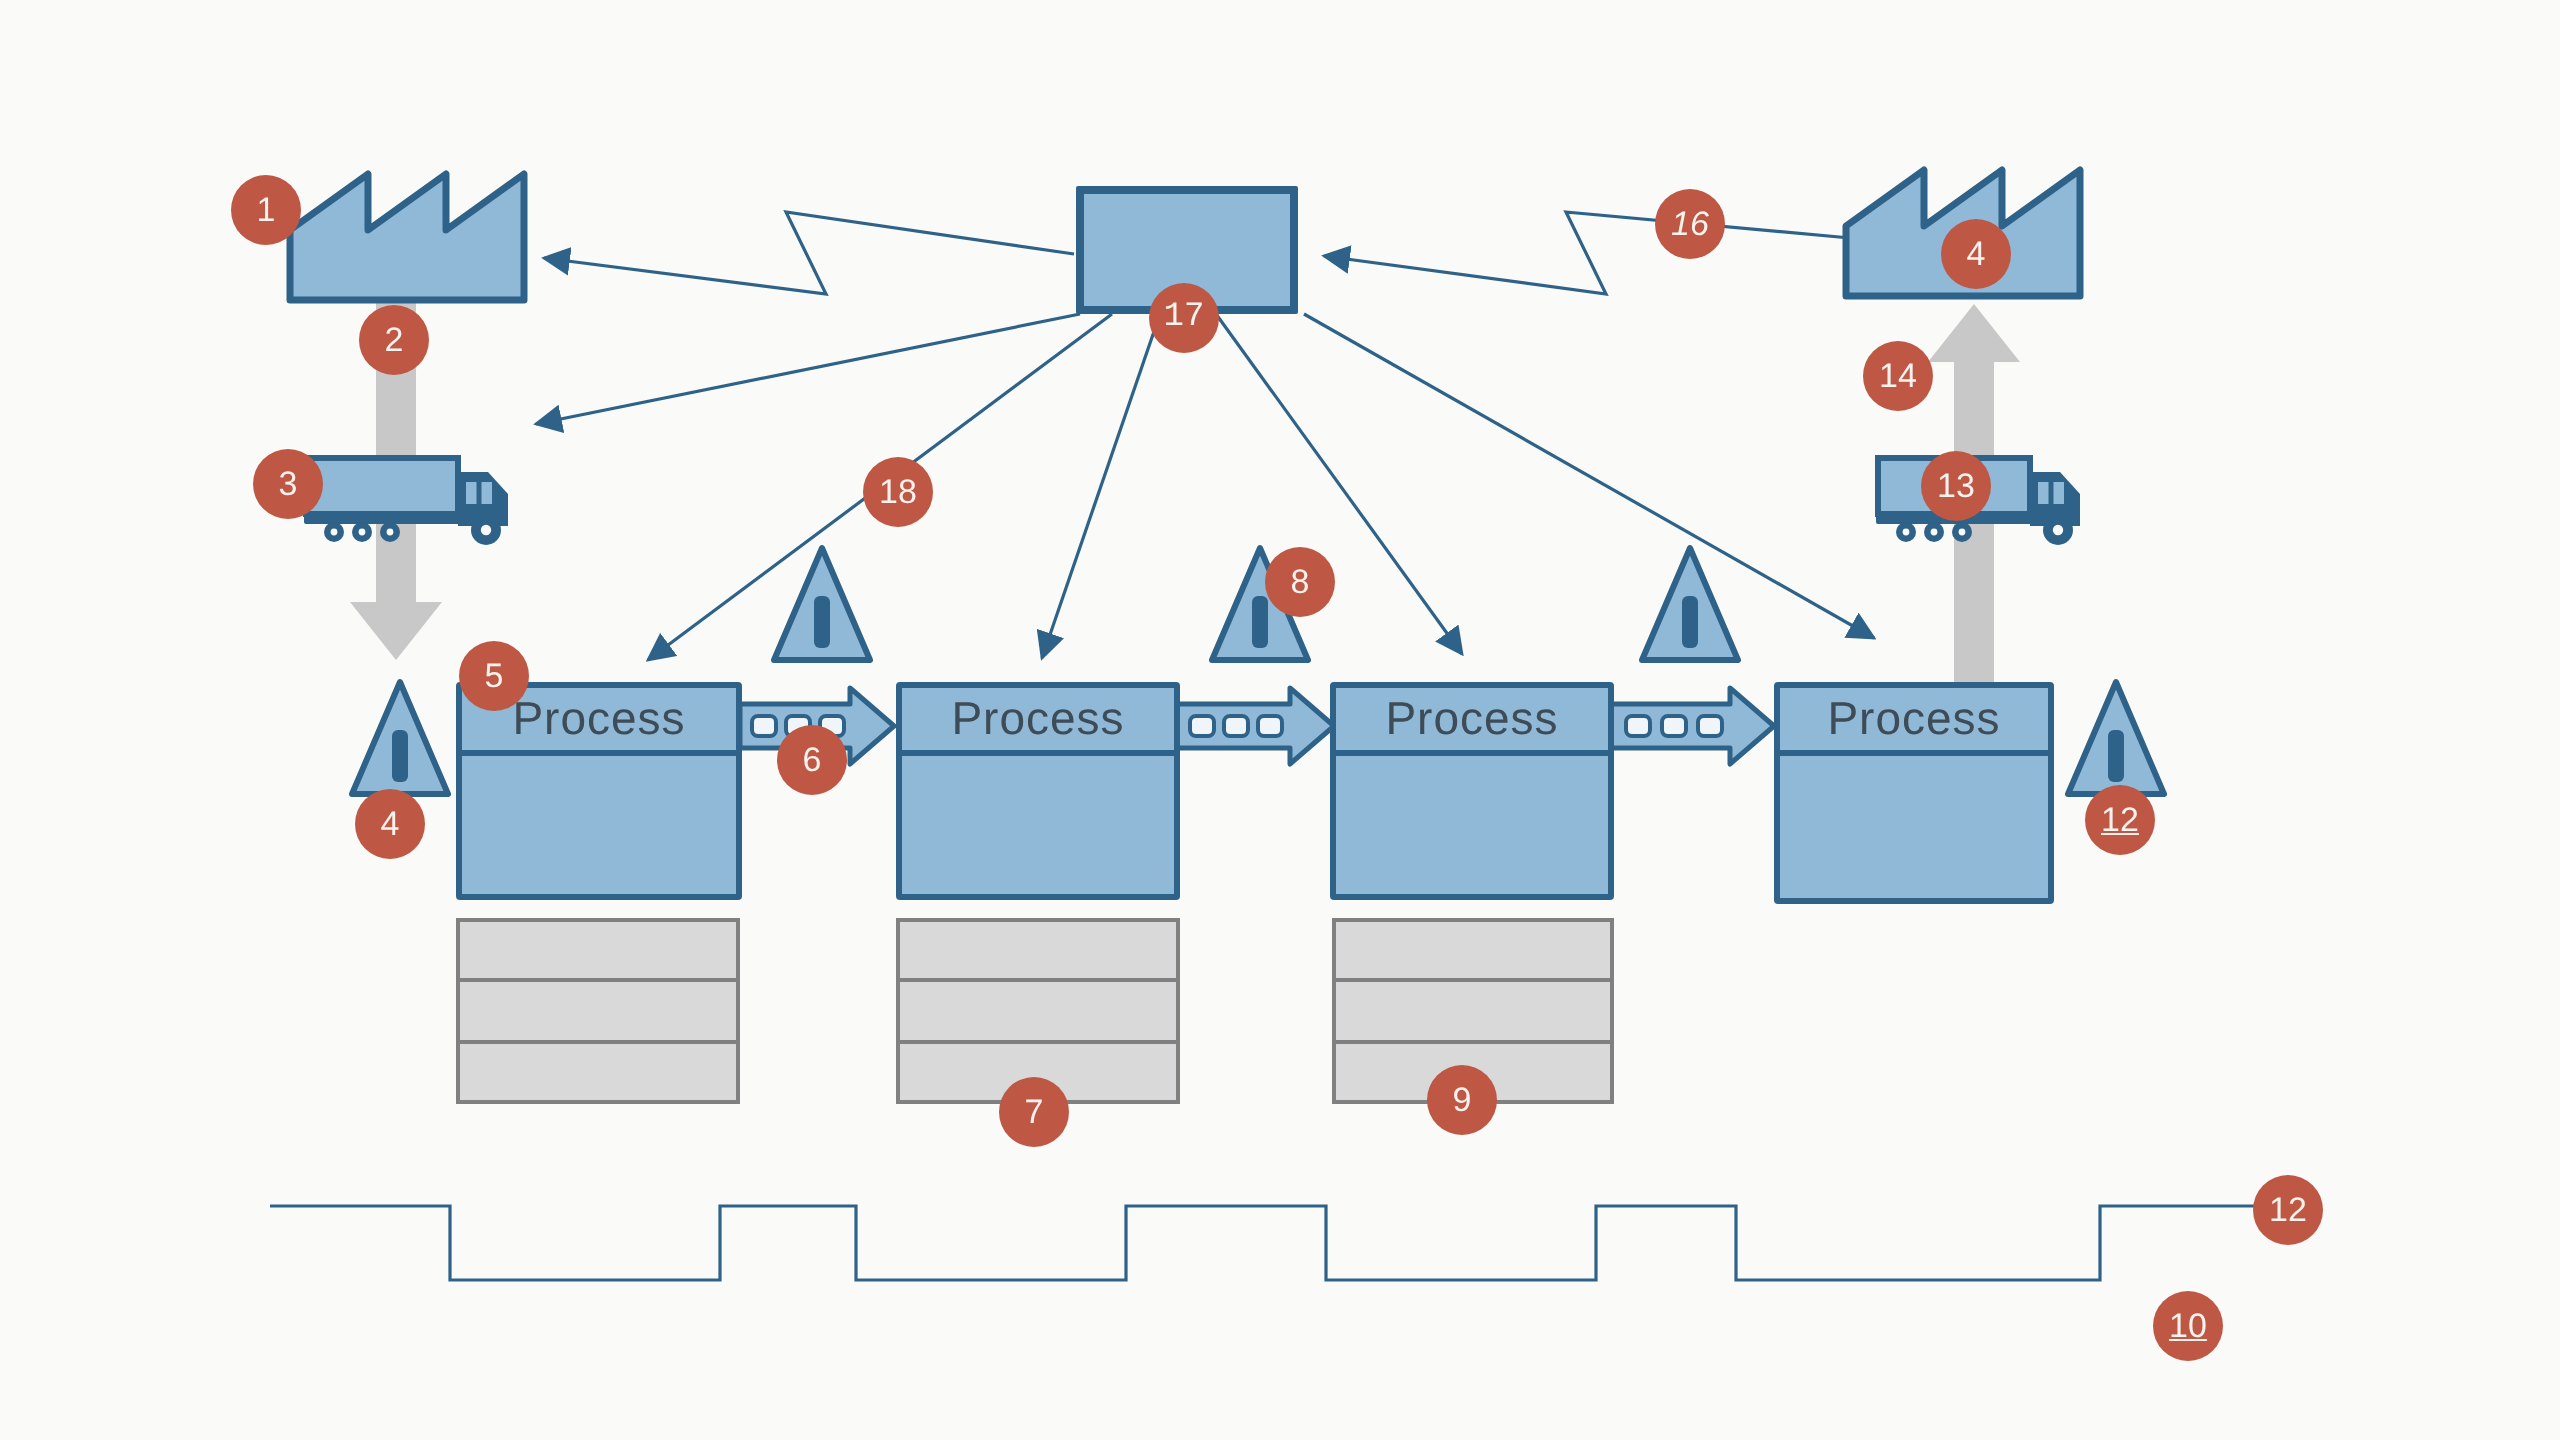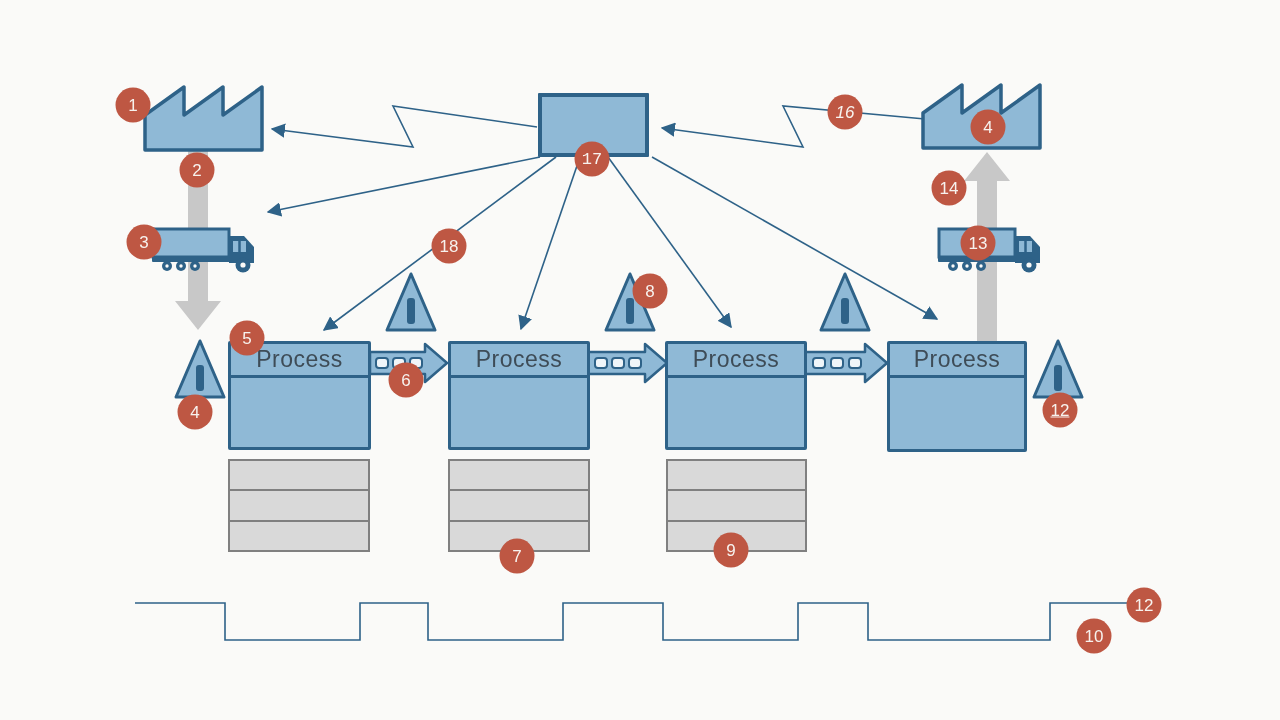--- a/index.html
+++ b/index.html
@@ -160,21 +160,21 @@
 
   <div class="badge" style="left:133px;top:105px;">1</div>
   <div class="badge" style="left:197px;top:170px;">2</div>
   <div class="badge" style="left:144px;top:242px;">3</div>
   <div class="badge" style="left:195px;top:412px;">4</div>
   <div class="badge" style="left:247px;top:338px;">5</div>
   <div class="badge" style="left:406px;top:380px;">6</div>
   <div class="badge" style="left:517px;top:556px;">7</div>
   <div class="badge" style="left:650px;top:291px;">8</div>
   <div class="badge" style="left:731px;top:550px;">9</div>
-  <div class="badge" style="left:1094px;top:636px;">10</div>
+  <div class="badge" style="left:1094px;top:663px;text-decoration:underline;">10</div>
   <div class="badge" style="left:1144px;top:605px;">12</div>
   <div class="badge" style="left:1060px;top:410px;text-decoration:underline;">12</div>
   <div class="badge" style="left:978px;top:243px;">13</div>
   <div class="badge" style="left:949px;top:188px;">14</div>
   <div class="badge" style="left:988px;top:127px;">4</div>
   <div class="badge" style="left:845px;top:112px;font-style:italic;">16</div>
   <div class="badge" style="left:592px;top:159px;font-family:Liberation Mono, monospace;">17</div>
   <div class="badge" style="left:449px;top:234px;margin-top:12px;">18</div>
 
 </div>

